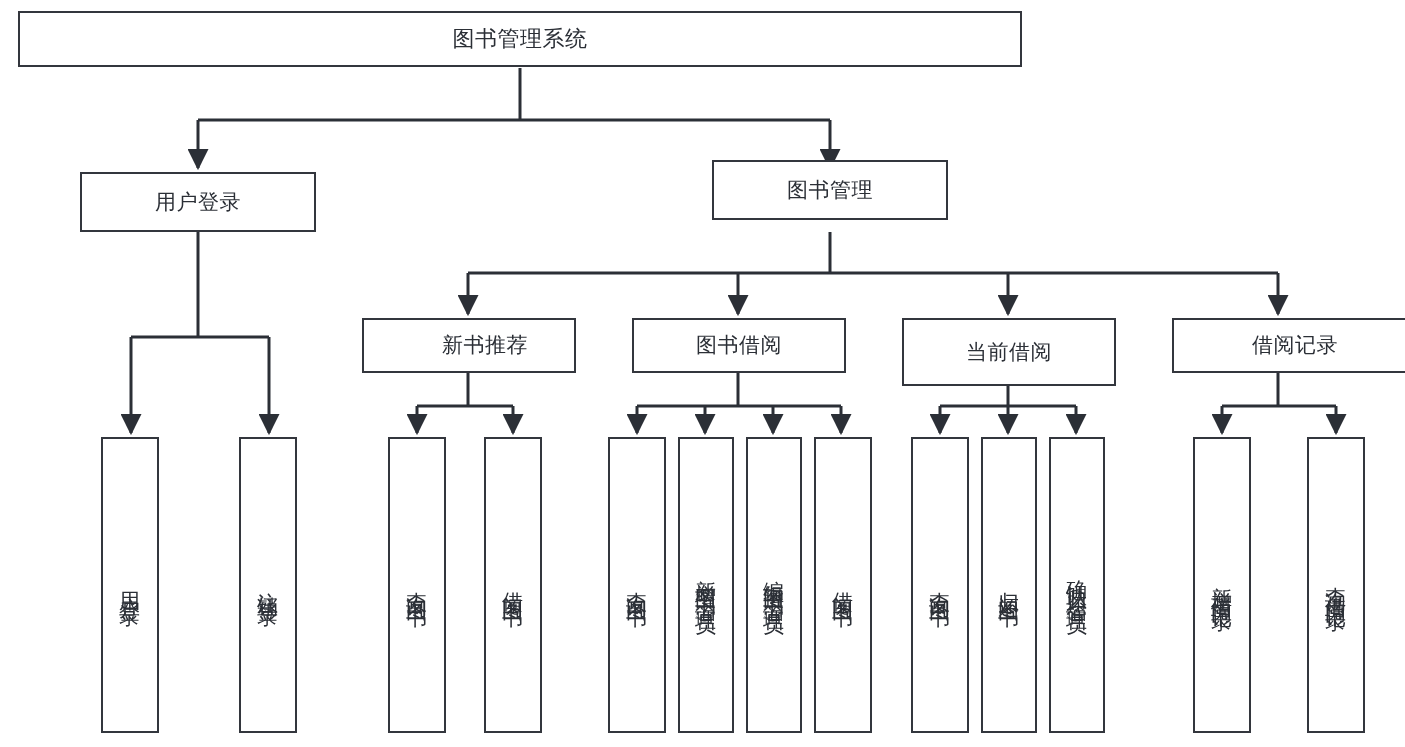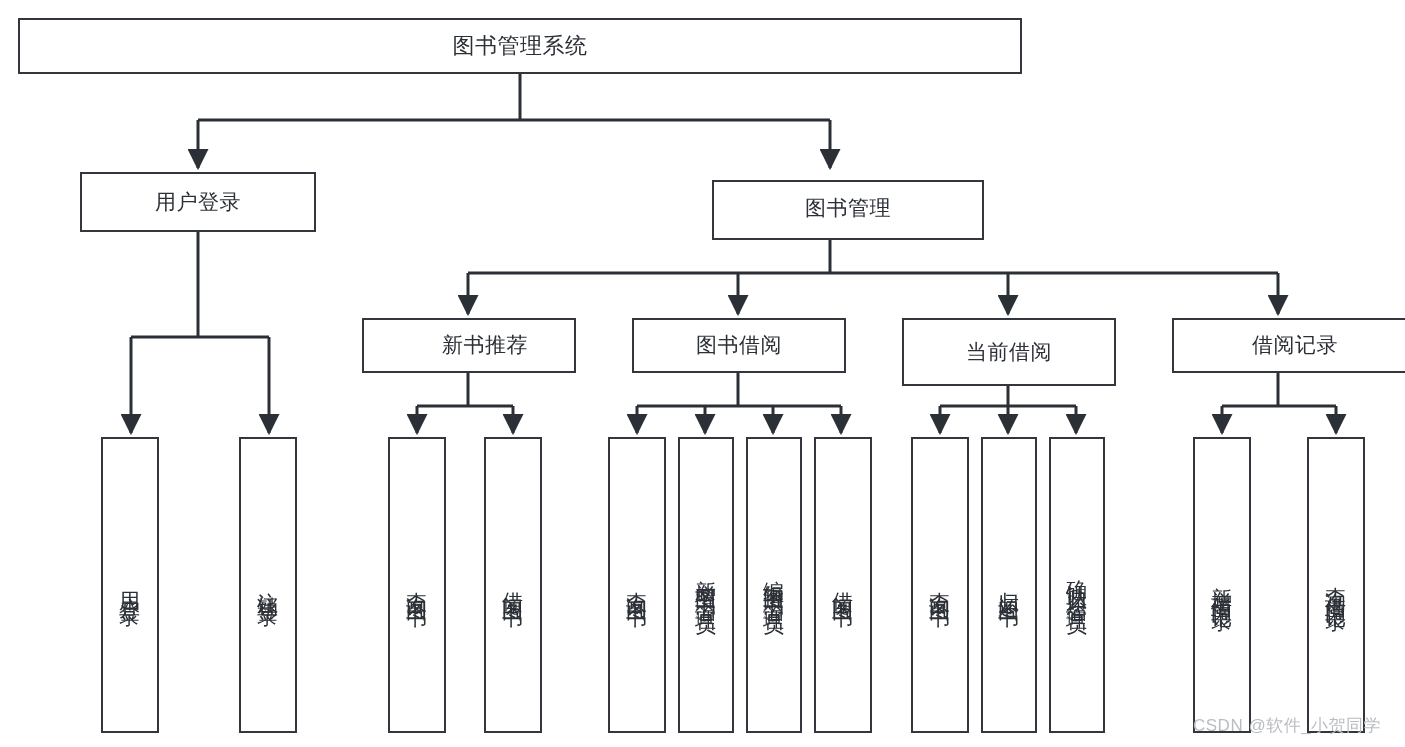--- a/index.html
+++ b/index.html
@@ -123,28 +123,28 @@
       <path d="M 1008 406 L 1008 433" marker-end="url(#arrow)"></path>
       <path d="M 1076 406 L 1076 433" marker-end="url(#arrow)"></path>
 
       <path d="M 1278 373 L 1278 406"></path>
       <path d="M 1222 406 L 1336 406"></path>
       <path d="M 1222 406 L 1222 433" marker-end="url(#arrow)"></path>
       <path d="M 1336 406 L 1336 433" marker-end="url(#arrow)"></path>
     </g>
   </svg>
 
-  <div class="node node-h node-root" style="left:18px; top:18px; width:1004px; height:56px;">
+  <div class="node node-h node-root" style="left:18px; top:11px; width:1004px; height:56px;">
     <span class="label">图书管理系统</span>
   </div>
 
   <div class="node node-h" style="left:80px; top:172px; width:236px; height:60px;">
     <span class="label">用户登录</span>
   </div>
-  <div class="node node-h" style="left:712px; top:180px; width:272px; height:60px;font-family:Liberation Mono, monospace;">
+  <div class="node node-h" style="left:712px; top:160px; width:236px; height:60px;">
     <span class="label">图书管理</span>
   </div>
 
   <div class="node node-h" style="left:362px; top:318px; width:214px; height:55px;padding-left:32px;">
     <span class="label">新书推荐</span>
   </div>
   <div class="node node-h" style="left:632px; top:318px; width:214px; height:55px;">
     <span class="label">图书借阅</span>
   </div>
   <div class="node node-h" style="left:902px; top:318px; width:214px; height:68px;">
@@ -191,15 +191,14 @@
     <span class="label">确认归还（管理员）</span>
   </div>
 
   <div class="node node-v" style="left:1193px; top:437px; width:58px; height:296px;">
     <span class="label">新增借阅记录</span>
   </div>
   <div class="node node-v" style="left:1307px; top:437px; width:58px; height:296px;">
     <span class="label">查询借阅记录</span>
   </div>
 
-  <div id="watermark">CSDN @软件_小贺同学</div>
 
 </div>
 
 </body></html>

